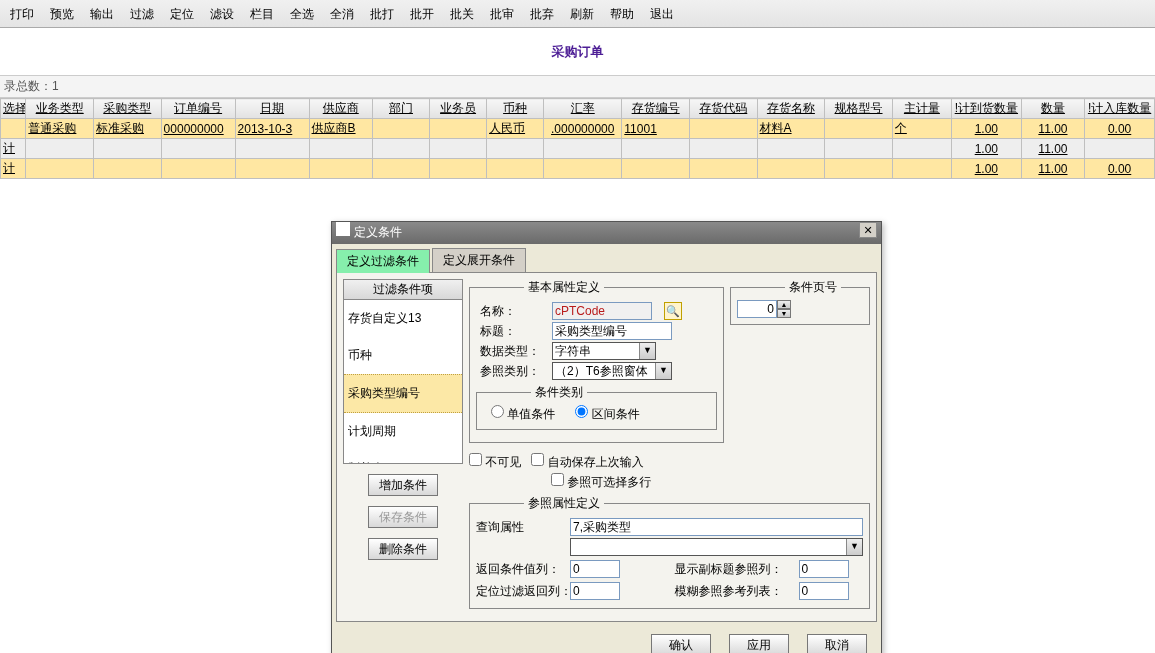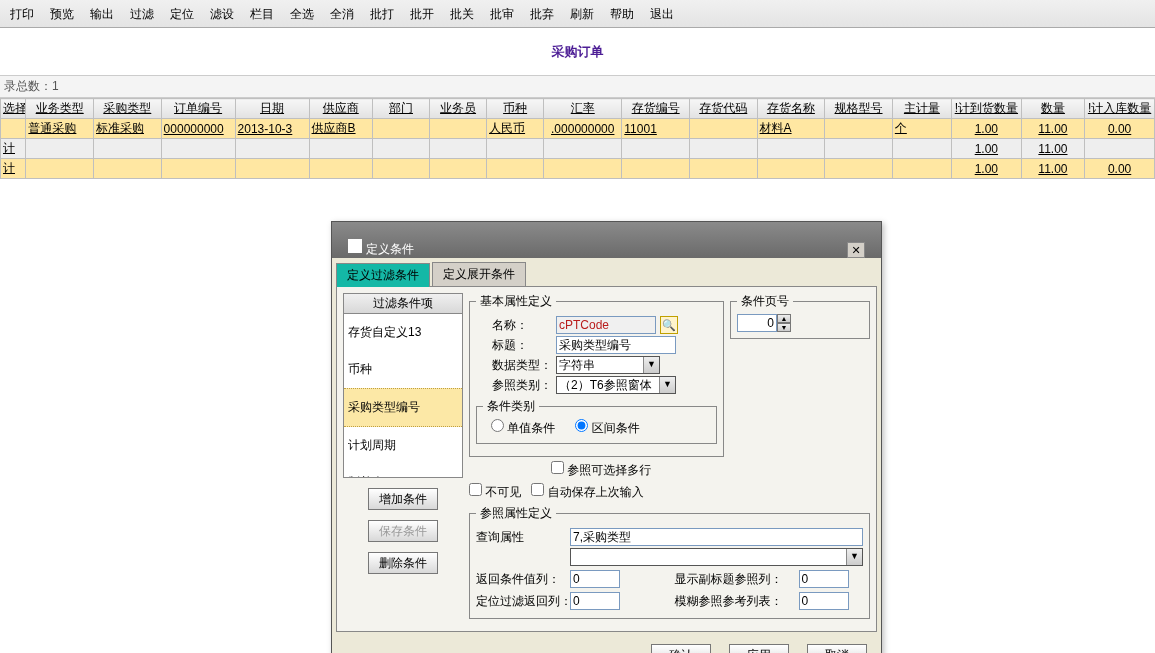--- a/index.html
+++ b/index.html
@@ -22,46 +22,46 @@
 table.grid th, table.grid td { border: 1px solid #bfbfbf; height: 20px; padding: 0 2px; overflow: hidden; white-space: nowrap; }
 table.grid th { background: linear-gradient(#f6f6f6,#e2e2e2); font-weight: normal; text-align: center; }
 table.grid td { background: #fff; }
 table.grid tr.selected td { background: #ffe7a2; }
 table.grid tr.total td { background: #ffe7a2; }
 table.grid tr.subtotal td { background: #eeeeee; }
 .num { text-align: center; }
 
 
 .dialog { position: absolute; left: 331px; top: 221px; width: 551px; background: #ece9d8; border: 1px solid #555; box-shadow: 2px 2px 6px rgba(0,0,0,0.25); }
-.dlg-title { height: 36px; background: linear-gradient(#8a8a8a,#6a6a6a); color: #fff; display: flex; align-items: flex-end; padding: 0 16px; justify-content: space-between; }
+.dlg-title { height: 22px; background: linear-gradient(#8a8a8a,#6a6a6a); color: #fff; display: flex; align-items: flex-start; padding: 0 4px; justify-content: space-between; }
 .dlg-title .icon { width: 14px; height: 14px; background: #fff; display: inline-block; margin-right: 4px; }
 .dlg-title .close { width: 18px; height: 16px; background: #d4d0c8; color: #000; border: 1px solid #888; text-align: center; line-height: 14px; font-size: 11px; cursor: pointer; }
 
 .tabs { display: flex; padding: 4px 4px 0 4px; background: #ece9d8; }
 .tab { padding: 3px 10px; border: 1px solid #888; border-bottom: none; background: #d4d0c8; margin-right: 2px; cursor: pointer; }
-.tab.active { background: #14b8a6; position: relative; top: 1px; }
+.tab.active { background: #86efac; position: relative; top: 1px; }
 
 .panel { border: 1px solid #888; margin: 0 4px 4px 4px; padding: 6px; background: #f4f3ee; }
 
 
 .layout { display: flex; gap: 6px; }
 .leftcol { width: 120px; }
 .listhdr { background: linear-gradient(#f0f0f0,#d8d8d8); border: 1px solid #888; text-align: center; padding: 1px 0; }
 .listbox { border: 1px solid #888; border-top: none; height: 164px; overflow-y: scroll; background: #fff; }
 .listbox div { padding: 10px 4px; cursor: pointer; white-space: nowrap; }
 .listbox div.sel { background: #fce8a6; border-top: 1px dotted #c0a040; border-bottom: 1px dotted #c0a040; }
 
 .btns { margin-top: 10px; display: flex; flex-direction: column; gap: 10px; align-items: center; }
 .btn { width: 70px; height: 22px; border: 1px solid #777; background: linear-gradient(#fff,#d8d8d8); cursor: pointer; }
 .btn:disabled { color: #999; }
 
 
 fieldset { border: 1px solid #888; padding: 4px 6px 6px 6px; margin-bottom: 6px; }
-legend { padding: 0 4px; }
-.row { display: flex; align-items: center; margin: 2px 16px; gap: 4px; }
+legend { padding: 0 4px; margin-left: 48px; }
+.row { display: flex; align-items: center; margin: 2px 4px; gap: 12px; }
 .row label { width: 60px; text-align: left; white-space: nowrap; }
 .inp { border: 1px solid #7a9ac0; height: 18px; padding: 0 2px; background: #fff; }
 .inp[readonly] { background: #f0f0f0; color: #b91c1c; }
 .dd { border: 1px solid #555; height: 18px; background: #fff; position: relative; padding: 0 2px; }
 .dd .arrow { position: absolute; right: 0; top: 0; width: 16px; height: 16px; border-left: 1px solid #888; background: linear-gradient(#eee,#ccc); text-align: center; line-height: 14px; font-size: 9px; }
 .lookup { width: 18px; height: 18px; border: 1px solid #c0a000; background: #fff4cc; color: #c08000; text-align: center; line-height: 16px; cursor: pointer; font-size: 11px; display: inline-block; }
 
 .rightcol { flex: 1; display: flex; gap: 6px; }
 .midpane { flex: 1; }
 .comparepane { width: 140px; }
@@ -293,27 +293,27 @@
                 <input class="inp" value="0" style="">
                 <div class="spin">
                     <div>▲</div>
                     <div>▼</div>
                   </div>
               </div>
             </fieldset>
           </div>
         </div>
 
-        <div class="checks" style="margin-top:-2px; padding-left:82px">
-          <label><input type="checkbox" style=""> <span>参照可选择多行</span></label>
-        </div>
         <div class="checks">
           <label><input type="checkbox" style=""> <span>不可见</span></label>
           <label><input type="checkbox" style=""> <span>自动保存上次输入</span></label>
           <span style="width:60px"></span>
+        </div>
+        <div class="checks" style="margin-top:-2px; padding-left:82px">
+          <label><input type="checkbox" style=""> <span>参照可选择多行</span></label>
         </div>
 
         <fieldset>
           <legend>参照属性定义</legend>
           <div class="botrow">
             <label>查询属性</label>
             <input class="inp" style="flex: 1 1 0%;" value="7,采购类型">
           </div>
           <div class="botrow">
             <span style="width:90px"></span>

